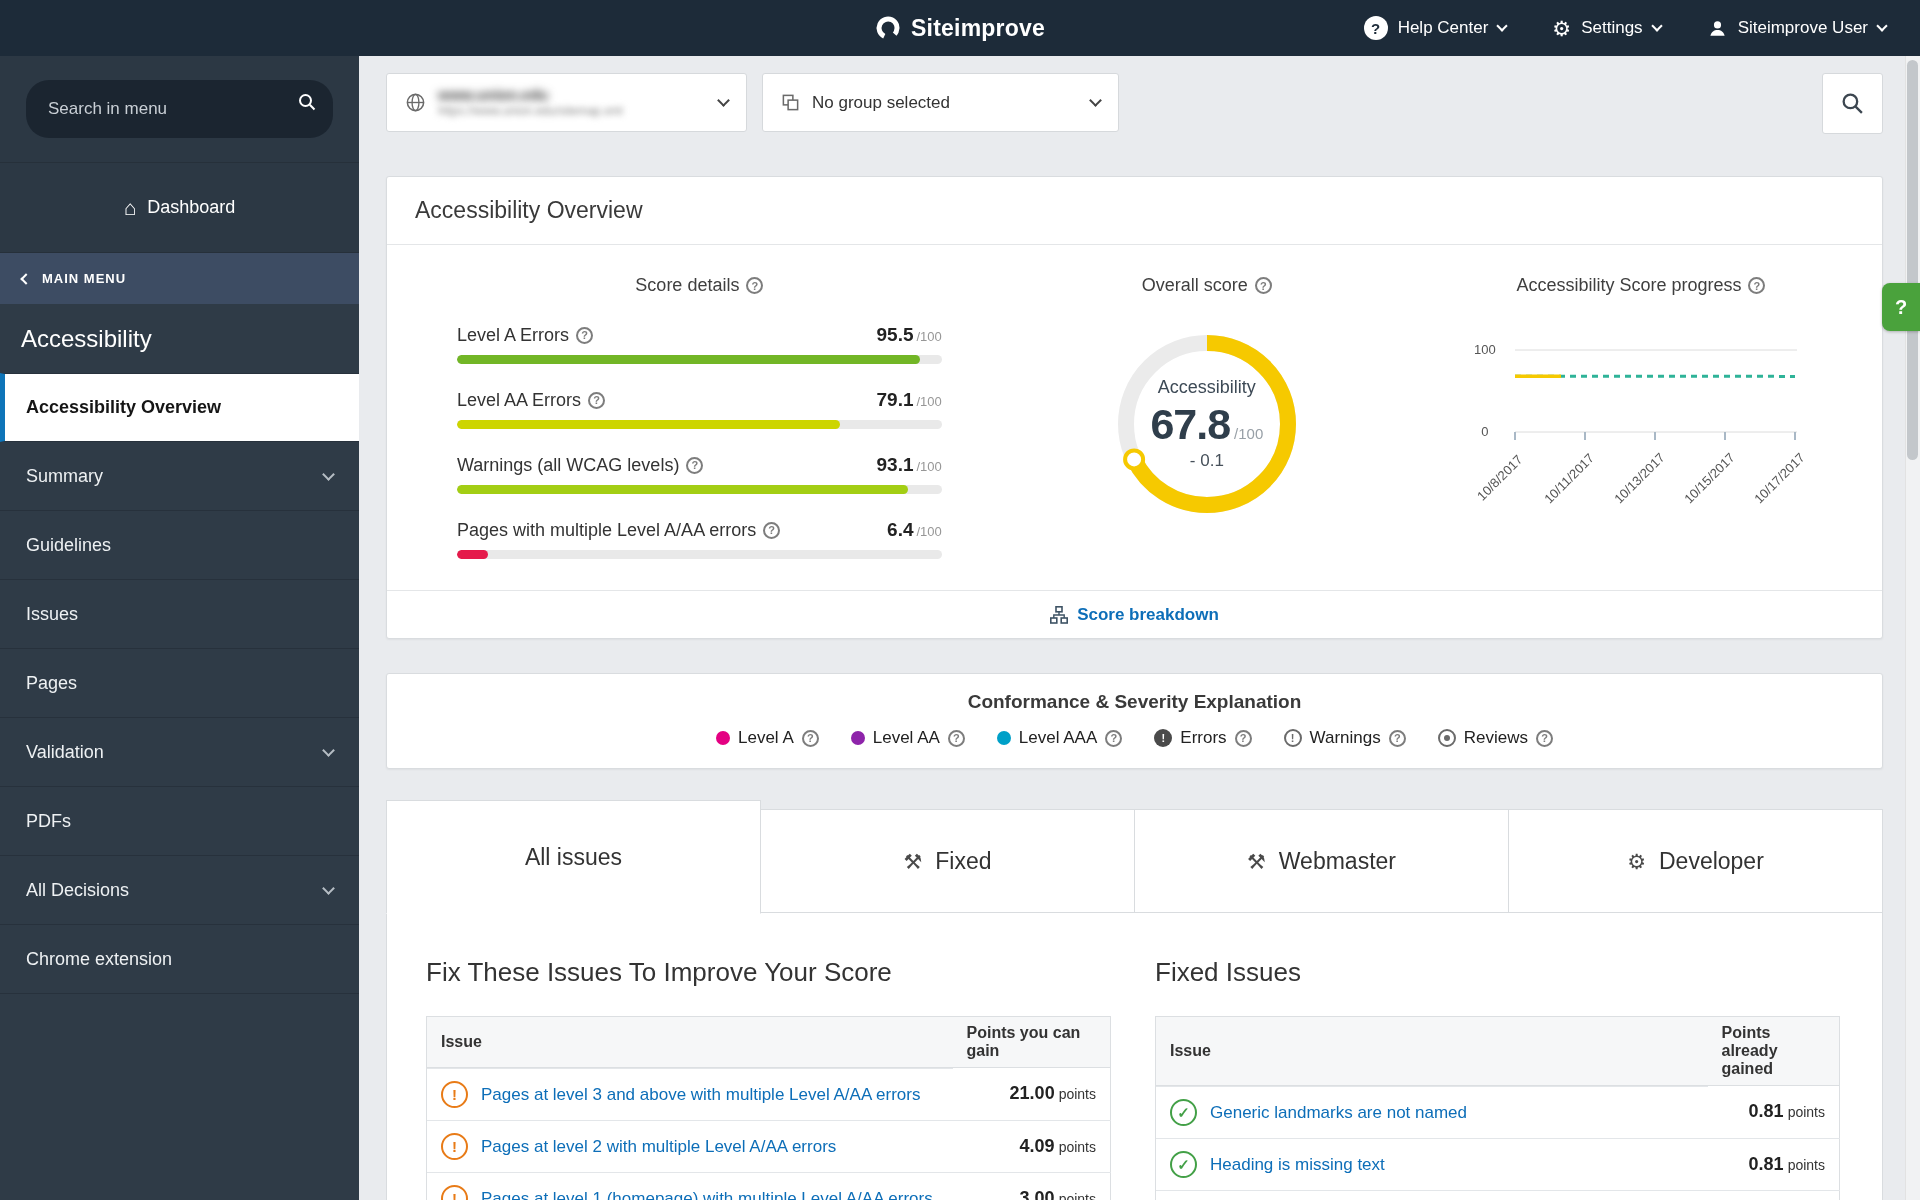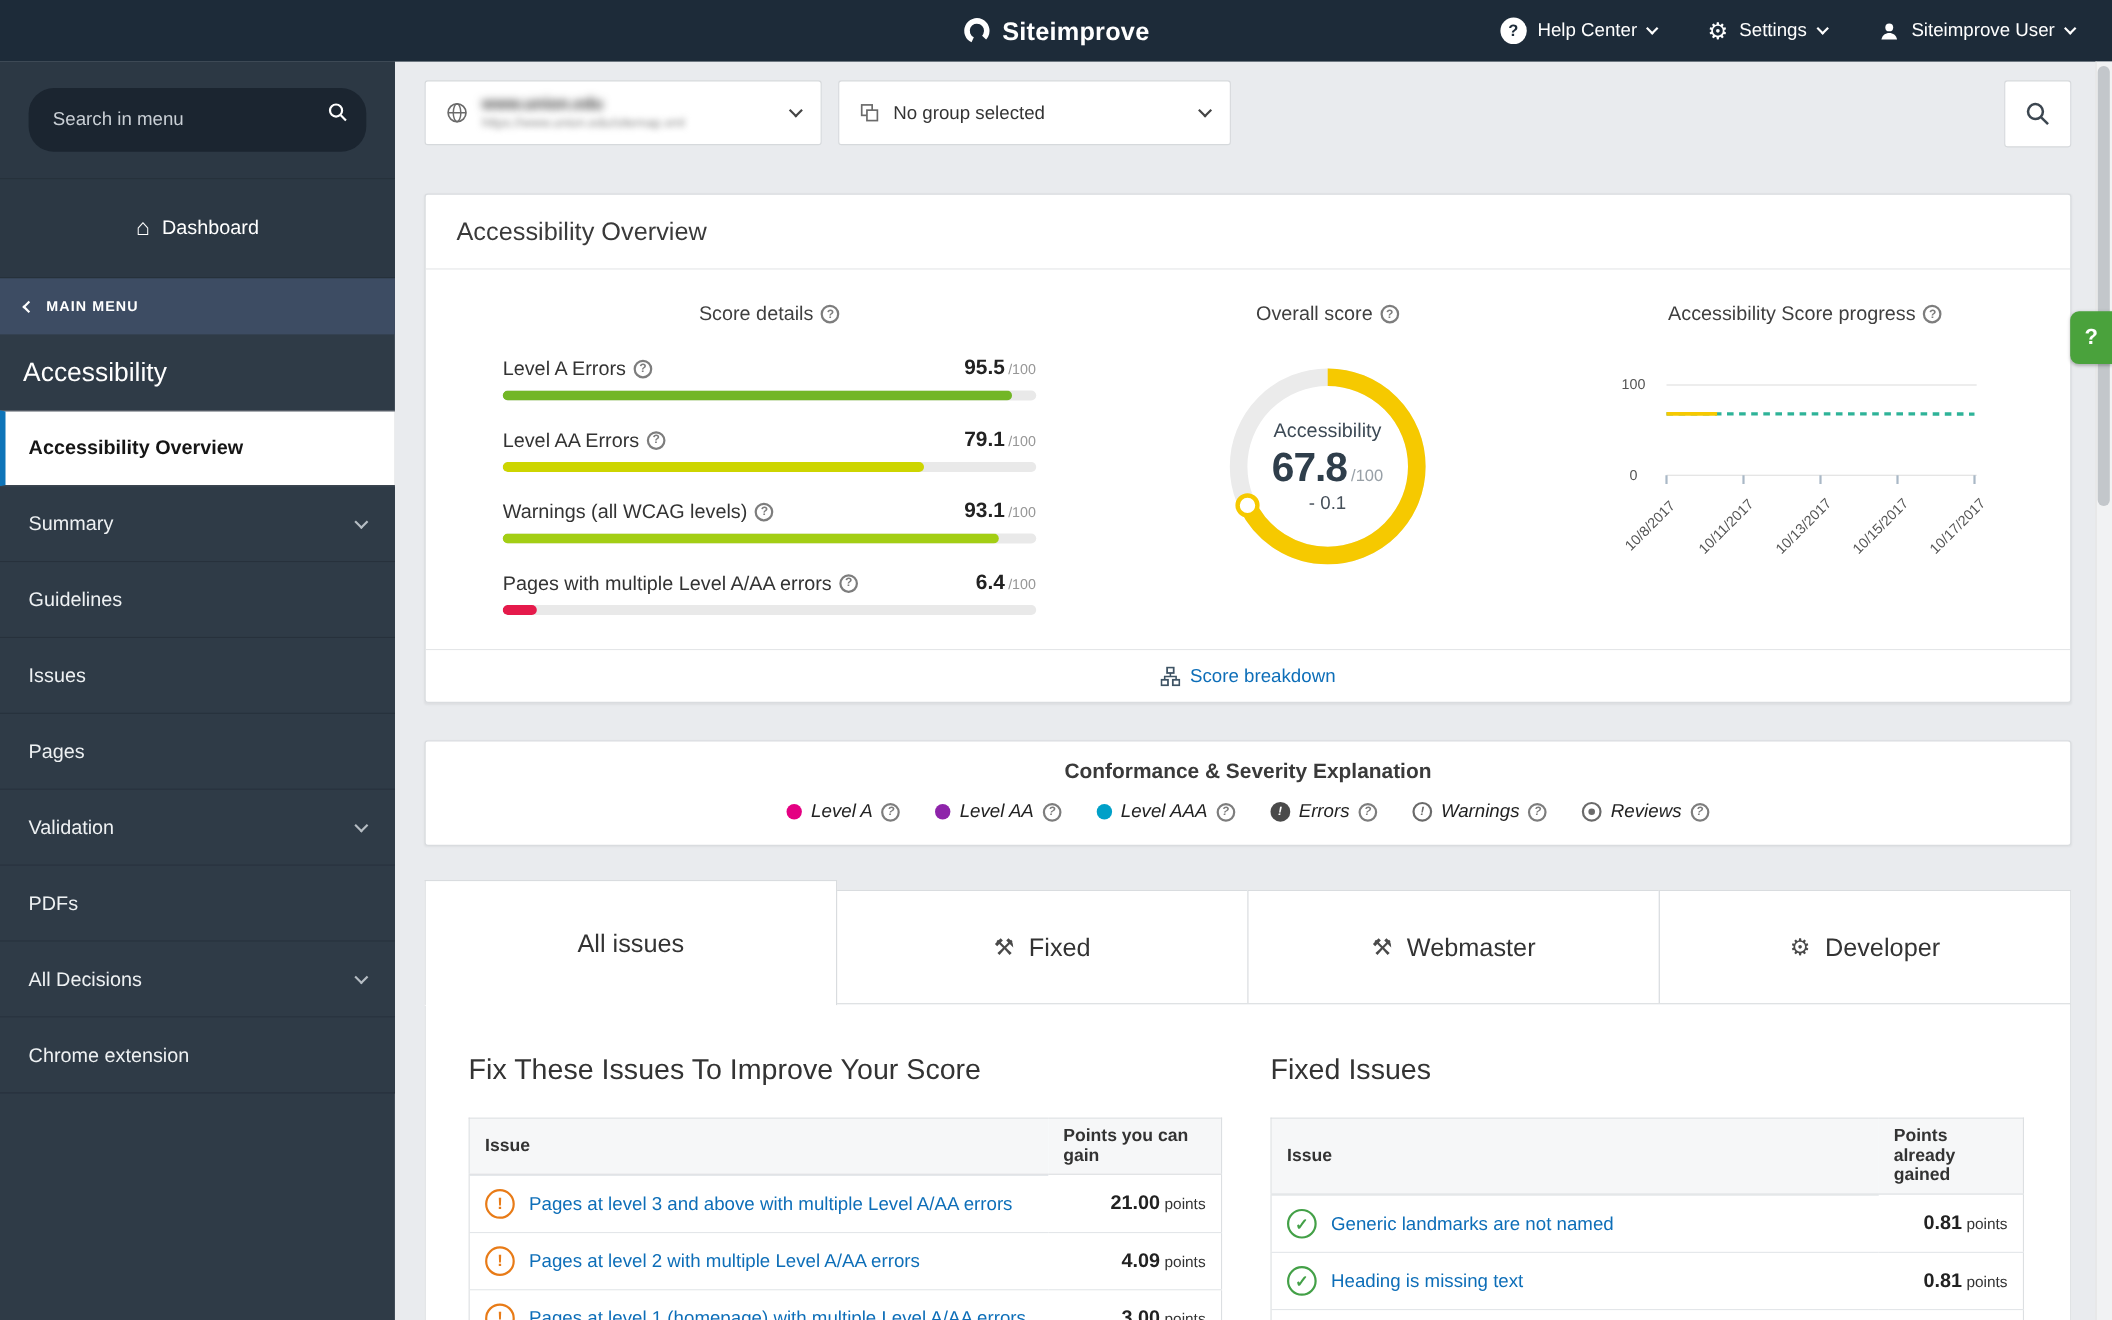--- a/index.html
+++ b/index.html
@@ -64,36 +64,36 @@
   .bar-track { height:9px; background:#e9e9e9; border-radius:5px; margin-top:9px; overflow:hidden; }
   .bar-fill { height:100%; border-radius:5px; width:0; }
 
   .donut-wrap { position:relative; width:200px; height:200px; margin:12px auto 0; }
   .donut-track { fill:none; stroke:#ebebeb; stroke-width:16; }
   #donut-arc { fill:none; stroke-width:16; stroke-linecap:butt; }
   #donut-knob { fill:#fff; stroke-width:4; }
   .donut-center { position:absolute; inset:0; display:flex; flex-direction:column; align-items:center; justify-content:center; text-align:center; }
   .gauge-label { font-size:18px; color:#3d4a56; }
   .gauge-value { margin-top:2px; }
-  .gauge-value .big { font-size:37px; font-weight:bold; color:#2f3e4b; letter-spacing:-1px; }
+  .gauge-value .big { font-size:43px; font-weight:bold; color:#2f3e4b; letter-spacing:-1px; }
   .gmax { font-size:15px; color:#98a0a7; margin-left:4px; }
   .gauge-delta { font-size:17px; color:#46505a; margin-top:2px; }
 
   .prog-wrap { position:relative; width:340px; height:190px; margin:24px auto 0; }
   .prog-svg { position:absolute; left:34px; top:20px; }
   .y-lbl { position:absolute; font-size:13px; color:#555; width:28px; text-align:center; left:0; }
   .y-max { top:18px; } .y-min { top:100px; }
   .date-lbl { position:absolute; top:128px; width:62px; text-align:right; font-size:13px; color:#555; transform:rotate(-45deg); transform-origin:100% 0; white-space:nowrap; }
 
   .card-footer { border-top:1px solid #e4e6e8; height:48px; display:flex; align-items:center; justify-content:center; gap:9px; }
-  .footer-link { color:#0d6eb8; font-size:17px; text-decoration:none; cursor:pointer; }
+  .footer-link { color:#0d6eb8; font-size:17px; text-decoration:none; cursor:pointer;font-weight:bold; }
 
   .legend-card { margin-top:34px; padding:17px 0 20px; }
   .legend-title { text-align:center; font-size:19px; font-weight:bold; color:#3a3a3a; }
-  .legend-row { display:flex; align-items:center; justify-content:center; gap:14px; margin-top:15px;font-style:italic; }
+  .legend-row { display:flex; align-items:center; justify-content:center; gap:14px; margin-top:15px; }
   .legend-item { display:flex; align-items:center; gap:8px; margin:0 9px; font-size:17px; color:#222; }
   .legend-dot { width:14px; height:14px; border-radius:50%; flex:none; }
   .sev-icon { width:18px; height:18px; border-radius:50%; display:inline-flex; align-items:center; justify-content:center; flex:none; font-size:11px; font-weight:bold; }
   .sev-error { background:#4a4a4a; color:#fff; }
   .sev-warning { border:2px solid #6a6a6a; color:#6a6a6a; }
   .sev-review { border:2px solid #6a6a6a; position:relative; }
   .sev-review::after { content:""; width:6px; height:6px; border-radius:50%; background:#6a6a6a; }
 
   .tabs { display:flex; align-items:flex-end; height:114px; margin-top:30px; }
   .tab { flex:1; height:104px; background:#fff; border:1px solid #d9dcdf; margin-left:-1px; display:flex; align-items:center; justify-content:center; gap:13px; font-size:23px; color:#333; cursor:pointer; position:relative; }

